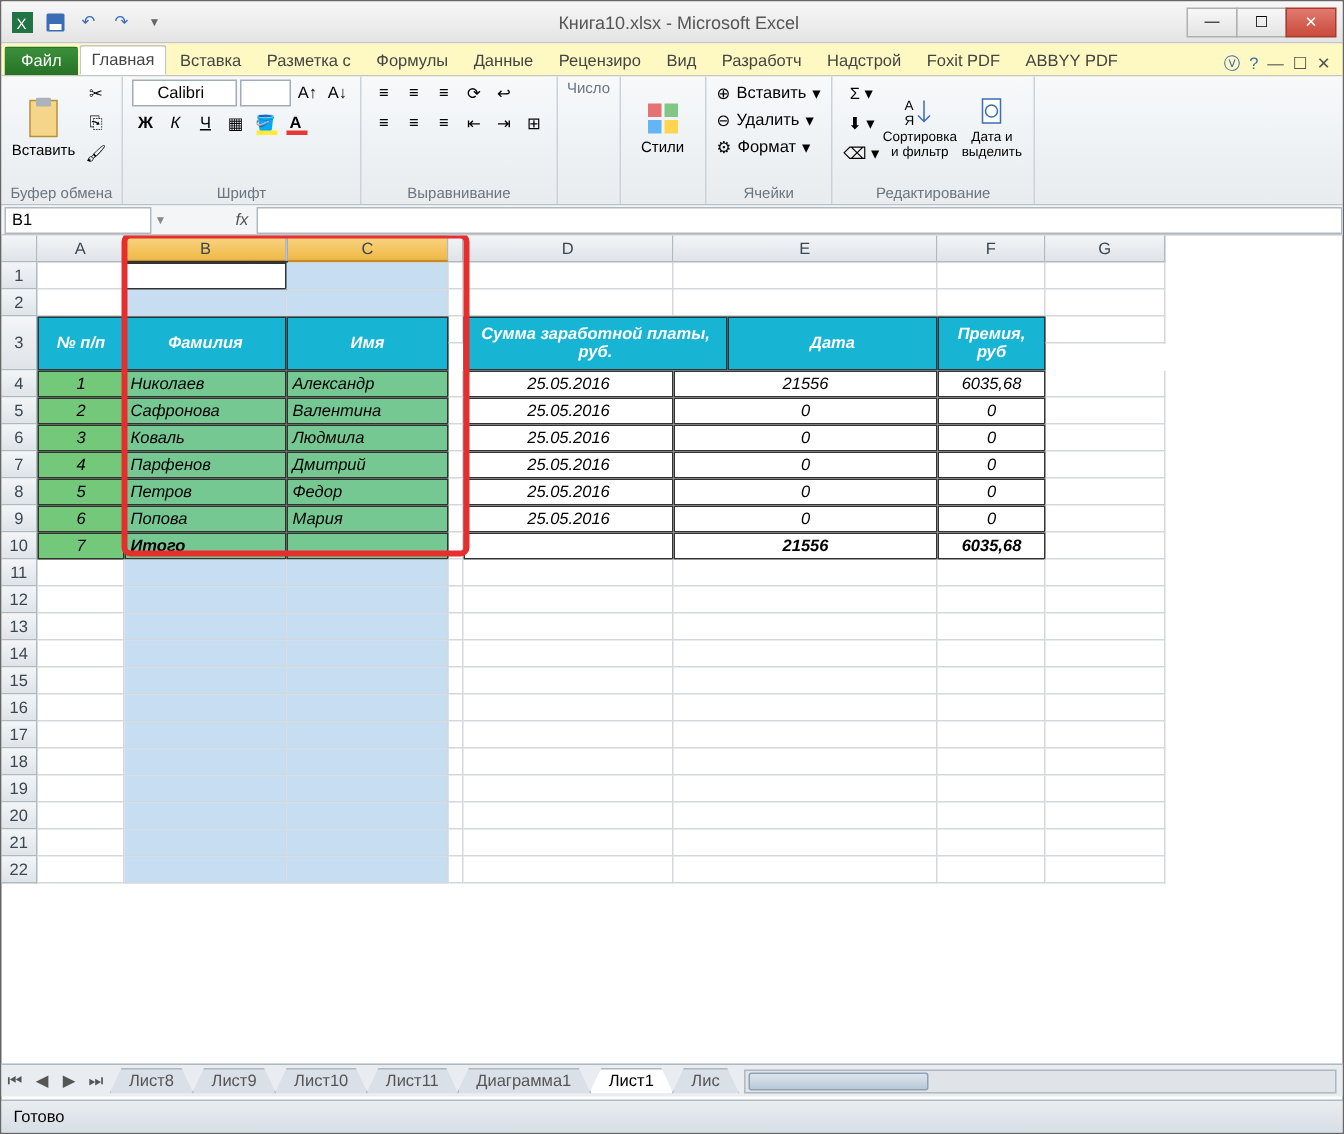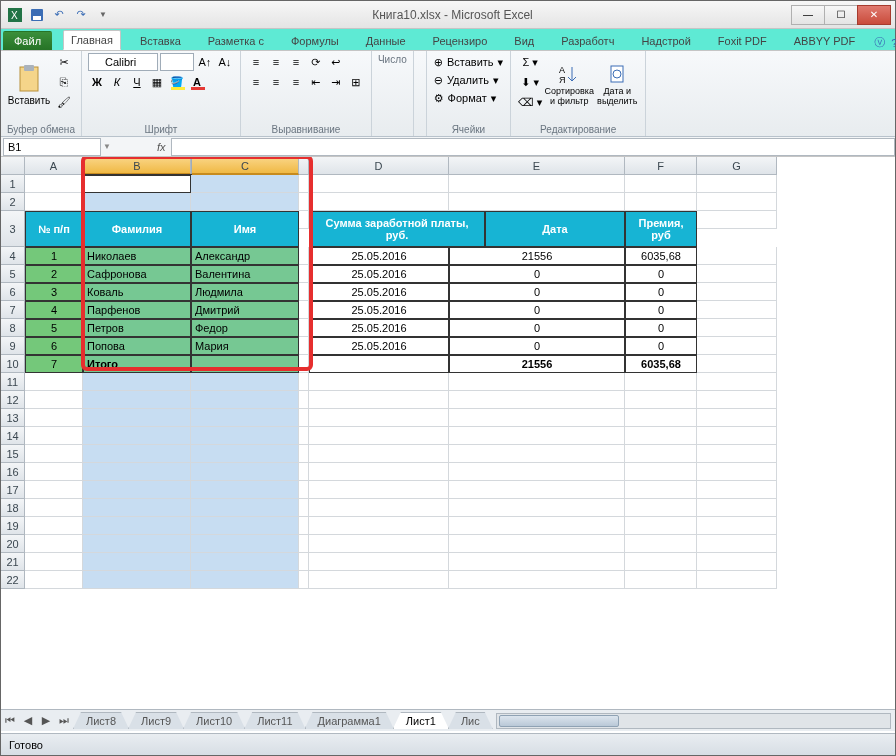--- a/index.html
+++ b/index.html
@@ -8,21 +8,21 @@
 .window { width: 896px; height: 756px; border: 1px solid #666; background: #fff; position: relative; }
 
 .titlebar { height: 28px; display: flex; align-items: center; justify-content: space-between; background: linear-gradient(#f7f7f7, #e4e4e4); border-bottom: 1px solid #c5c5c5; padding: 0 4px; }
 .titlebar .qat { display: flex; align-items: center; gap: 2px; }
 .qat-btn { width: 20px; height: 20px; display: flex; align-items: center; justify-content: center; border-radius: 2px; }
 .title-text { font-size: 12px; color: #555; flex: 1; text-align: center; }
 .win-controls { display: flex; }
 .win-btn { width: 34px; height: 20px; display: flex; align-items: center; justify-content: center; font-size: 10px; background: linear-gradient(#f7f7f7,#e4e4e4); border: 1px solid #b0b0b0; margin-left: -1px; }
 .win-close { background: linear-gradient(#e07a6f,#c94b3b); color: #fff; border: 1px solid #a63b2e; }
 
-.menutabs { height: 22px; display: flex; align-items: flex-end; background: #5eead4; border-bottom: 1px solid #c5c5c5; padding-left: 2px; gap: 11px; }
+.menutabs { height: 22px; display: flex; align-items: flex-end; background: #fef9c3; border-bottom: 1px solid #c5c5c5; padding-left: 2px; gap: 1px; }
 .tab { padding: 3px 7px; font-size: 11px; color: #444; border: 1px solid transparent; border-bottom: none; cursor: pointer; white-space: nowrap; }
 .tab.file { background: linear-gradient(#3b8f3b,#267326); color: #fff; border-radius: 2px 2px 0 0; padding: 3px 10px; }
 .tab.active { background: #fff; border: 1px solid #c5c5c5; border-bottom: 1px solid #fff; border-radius: 2px 2px 0 0; }
 .help-icons { margin-left: auto; display: flex; align-items: center; gap: 6px; padding-right: 8px; font-size: 11px; color: #555; }
 
 .ribbon { height: 86px; background: linear-gradient(#f7f9fb,#e8ecef); border-bottom: 1px solid #b8c2cb; display: flex; }
 .group { border-right: 1px solid #cbd3da; padding: 2px 6px 1px 6px; display: flex; flex-direction: column; justify-content: space-between; }
 .group-controls { display: flex; gap: 4px; align-items: flex-start; flex-wrap: wrap; }
 .group-label { text-align: center; font-size: 10px; color: #6a7580; padding-top: 1px; }
 .rib-btn { min-width: 18px; height: 18px; display: flex; align-items: center; justify-content: center; border: 1px solid transparent; font-size: 11px; }
@@ -37,21 +37,21 @@
 .formula-input { flex: 1; height: 18px; border: 1px solid #b0b8c0; background: #fff; }
 
 .sheet-area { position: relative; height: 560px; overflow: hidden; }
 .corner { position: absolute; left: 0; top: 0; width: 24px; height: 18px; background: linear-gradient(#f3f5f7,#dfe4e9); border-right: 1px solid #b0b8c0; border-bottom: 1px solid #b0b8c0; }
 .col-headers { position: absolute; left: 24px; top: 0; height: 18px; display: flex; }
 .ch { height: 18px; display: flex; align-items: center; justify-content: center; background: linear-gradient(#f3f5f7,#dfe4e9); border-right: 1px solid #b0b8c0; border-bottom: 1px solid #b0b8c0; font-size: 11px; color: #3b4750; }
 .ch.sel { background: linear-gradient(#f9d483,#f0b945); border-bottom: 2px solid #c78b1e; }
 .row-headers { position: absolute; left: 0; top: 18px; width: 24px; }
 .rh { height: 18px; display: flex; align-items: center; justify-content: center; background: linear-gradient(#f3f5f7,#dfe4e9); border-right: 1px solid #b0b8c0; border-bottom: 1px solid #b0b8c0; font-size: 11px; color: #3b4750; }
 .cells { position: absolute; left: 24px; top: 18px; }
-.cell-row { display: flex; height: 18px; }
+.cell-row { display: flex; height: 18px; font-style: italic; }
 .cell { height: 18px; border-right: 1px solid #d4d8dc; border-bottom: 1px solid #d4d8dc; padding: 0 3px; display: flex; align-items: center; font-size: 11px; overflow: hidden; white-space: nowrap; }
 .selcol { background: #c7ddf2; }
 .hdr-teal { background: #17b4d4; color: #fff; font-weight: bold; border: 1px solid #333; justify-content: center; text-align: center; }
 .id-cell { background: #74c87a; border: 1px solid #333; justify-content: center; }
 .data-green { background: #76c893; border: 1px solid #333; }
 .data-white { background: #fff; border: 1px solid #333; justify-content: center; }
 .activecell { background: #fff !important; outline: 2px solid #333; outline-offset: -1px; }
 
 .highlight-box { position: absolute; border: 4px solid #e62e2e; border-radius: 6px; pointer-events: none; }
 
@@ -190,20 +190,29 @@
         </div>
       </div>
       <div class="group-label">Выравнивание</div>
     </div>
 
     <div class="group">
       <div class="group-label">Число</div>
     </div>
 
     <div class="group">
+      <div class="big-btn">
+        <svg width="24" height="24">
+            <rect x="2" y="2" width="9" height="9" fill="#e57373"></rect>
+            <rect x="13" y="2" width="9" height="9" fill="#81c784"></rect>
+            <rect x="2" y="13" width="9" height="9" fill="#64b5f6"></rect>
+            <rect x="13" y="13" width="9" height="9" fill="#ffd54f"></rect>
+          </svg>
+        <span>Стили</span>
+      </div>
       <div class="group-label"></div>
     </div>
 
     <div class="group">
       <div class="group-controls col" style="gap:0">
         <div class="row rib-btn" style="width:auto;gap:4px">⊕ <span>Вставить</span> ▾</div>
         <div class="row rib-btn" style="width:auto;gap:4px">⊖ <span>Удалить</span> ▾</div>
         <div class="row rib-btn" style="width:auto;gap:4px">⚙ <span>Формат</span> ▾</div>
       </div>
       <div class="group-label">Ячейки</div>

